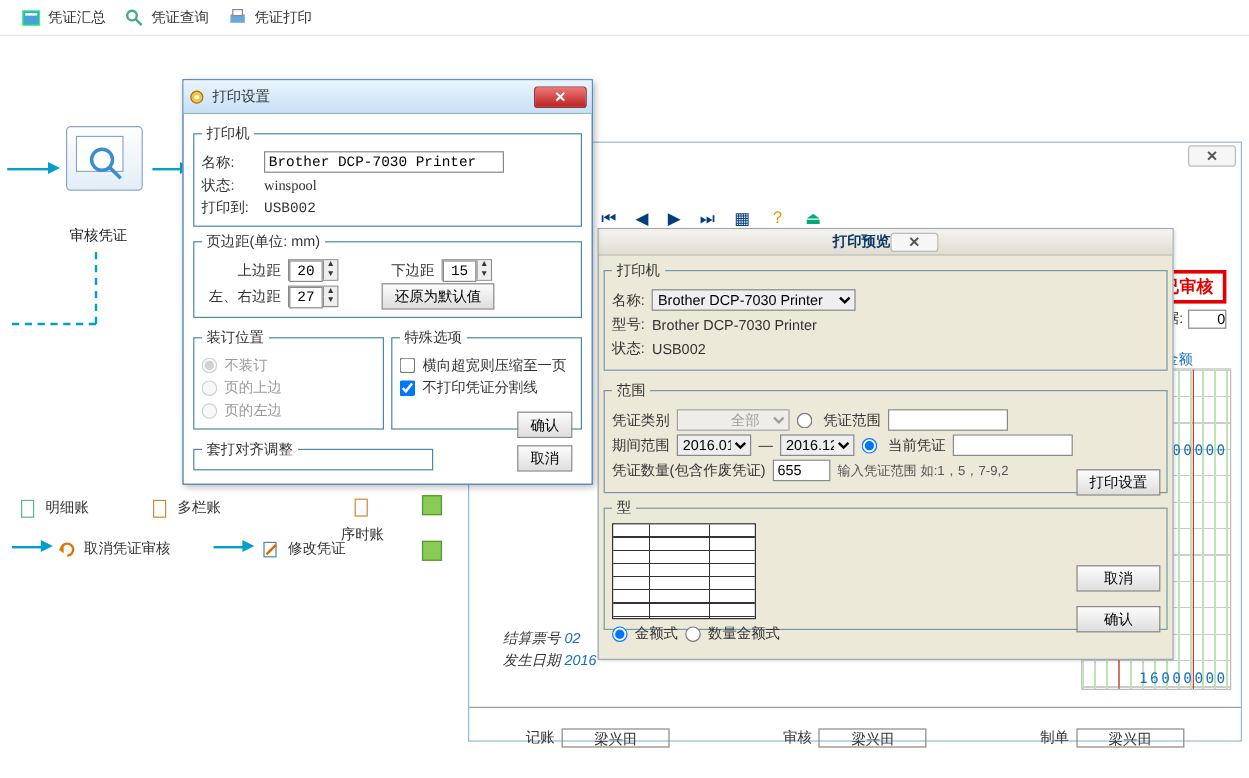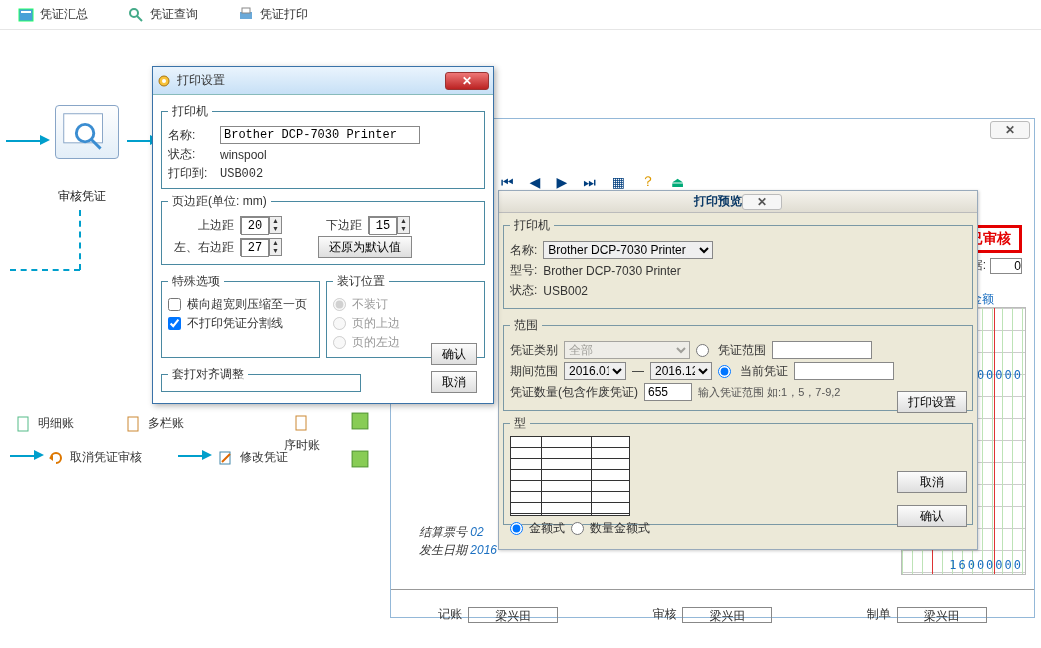--- a/index.html
+++ b/index.html
@@ -9,21 +9,21 @@
   background: #fff;
   width: 1041px;
   height: 648px;
   overflow: hidden;
   position: relative;
   color: #333;
 }
 
 .top-bar {
   display: flex;
-  gap: 40px;
+  gap: 16px;
   padding: 6px 18px;
   border-bottom: 1px solid #e6e6e6;
 }
 .tb-item { display: flex; align-items: center; gap: 6px; cursor: pointer; }
 .tb-item .ico { width: 16px; height: 16px; display:inline-flex; align-items:center; justify-content:center; }
 
 .flow {
   position: absolute;
   top: 55px;
   left: 0;
@@ -346,21 +346,21 @@
       <div class="row">
           <span>状态:</span>
           <span>USB002</span>
         </div>
     </fieldset>
   </div>
   <fieldset class="scope">
     <legend>范围</legend>
     <div class="row">
       <span>凭证类别</span>
-      <select style="width:126px;" disabled=""><option>全部</option></select>
+      <select style="width:94px;padding-left:40px;" disabled=""><option>全部</option></select>
       <input type="radio" name="sc" style="">
         <span>凭证范围</span>
       <input type="text" style="width: 100px;">
     </div>
     <div class="row">
       <span>期间范围</span>
       <select style="width:62px;"><option>2016.01</option></select>—
       <select style="width:62px;"><option>2016.12</option></select>
       <input type="radio" name="sc" checked="" style=""><span>当前凭证</span>
       <input type="text" style="width: 100px;">
@@ -409,21 +409,21 @@
   </div>
   <div class="body">
     <fieldset>
       <legend>打印机</legend>
       <div class="row">
           <span style="width:46px;">名称:</span>
           <input type="text" style="width: 200px;" value="Brother DCP-7030 Printer">
         </div>
       <div class="row">
           <span style="width:46px;">状态:</span>
-          <span style="font-family:Liberation Sans, sans-serif;">winspool</span>
+          <span style="font-family:Liberation Serif, serif;">winspool</span>
         </div>
       <div class="row">
           <span style="width:46px;">打印到:</span>
           <span style="font-family:'Courier New';">USB002</span>
         </div>
     </fieldset>
     <fieldset>
       <legend>页边距(单位: mm)</legend>
       <div class="row">
         <span style="width:66px;text-align:right;">上边距</span>
@@ -450,45 +450,45 @@
             <div class="sb">
               <div>▲</div>
               <div>▼</div>
             </div>
           </div>
         <button class="btn" style="margin-left:30px;">还原为默认值</button>
       </div>
     </fieldset>
     <div class="split">
       <fieldset>
+        <legend>装订位置</legend>
+        <div class="row disabled-text">
+            <input type="radio" name="bd" checked="" disabled="" style="">
+            <span>不装订</span>
+          </div>
+        <div class="row disabled-text">
+            <input type="radio" name="bd" disabled="" style="">
+            <span>页的上边</span>
+          </div>
+        <div class="row disabled-text">
+            <input type="radio" name="bd" disabled="" style="">
+            <span>页的左边</span>
+          </div>
+      </fieldset>
+      <fieldset>
         <legend>特殊选项</legend>
         <div class="row">
             <input type="checkbox" style="">
             <span>横向超宽则压缩至一页</span>
           </div>
         <div class="row">
             <input type="checkbox" checked="" style="">
             <span>不打印凭证分割线</span>
           </div>
       </fieldset>
-      <fieldset>
-        <legend>装订位置</legend>
-        <div class="row disabled-text">
-            <input type="radio" name="bd" checked="" disabled="" style="">
-            <span>不装订</span>
-          </div>
-        <div class="row disabled-text">
-            <input type="radio" name="bd" disabled="" style="">
-            <span>页的上边</span>
-          </div>
-        <div class="row disabled-text">
-            <input type="radio" name="bd" disabled="" style="">
-            <span>页的左边</span>
-          </div>
-      </fieldset>
     </div>
     <fieldset style="width:200px;">
       <legend>套打对齐调整</legend>
     </fieldset>
   </div>
   <div class="bottom-btns">
     <button class="btn">确认</button>
     <button class="btn">取消</button>
   </div>
 </div>

